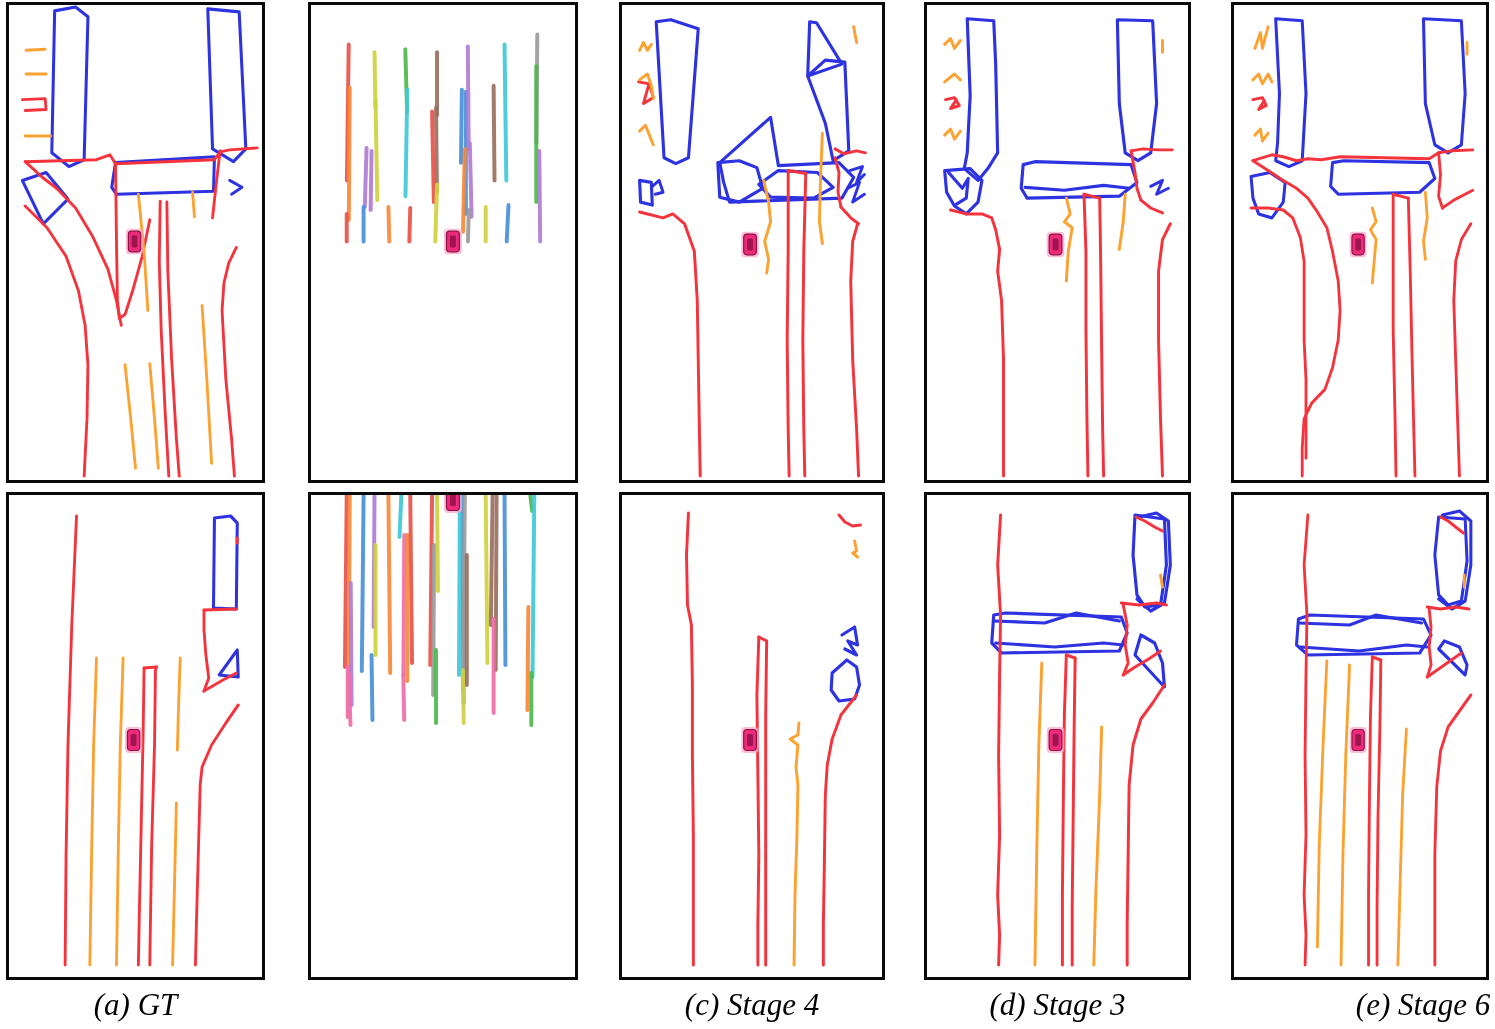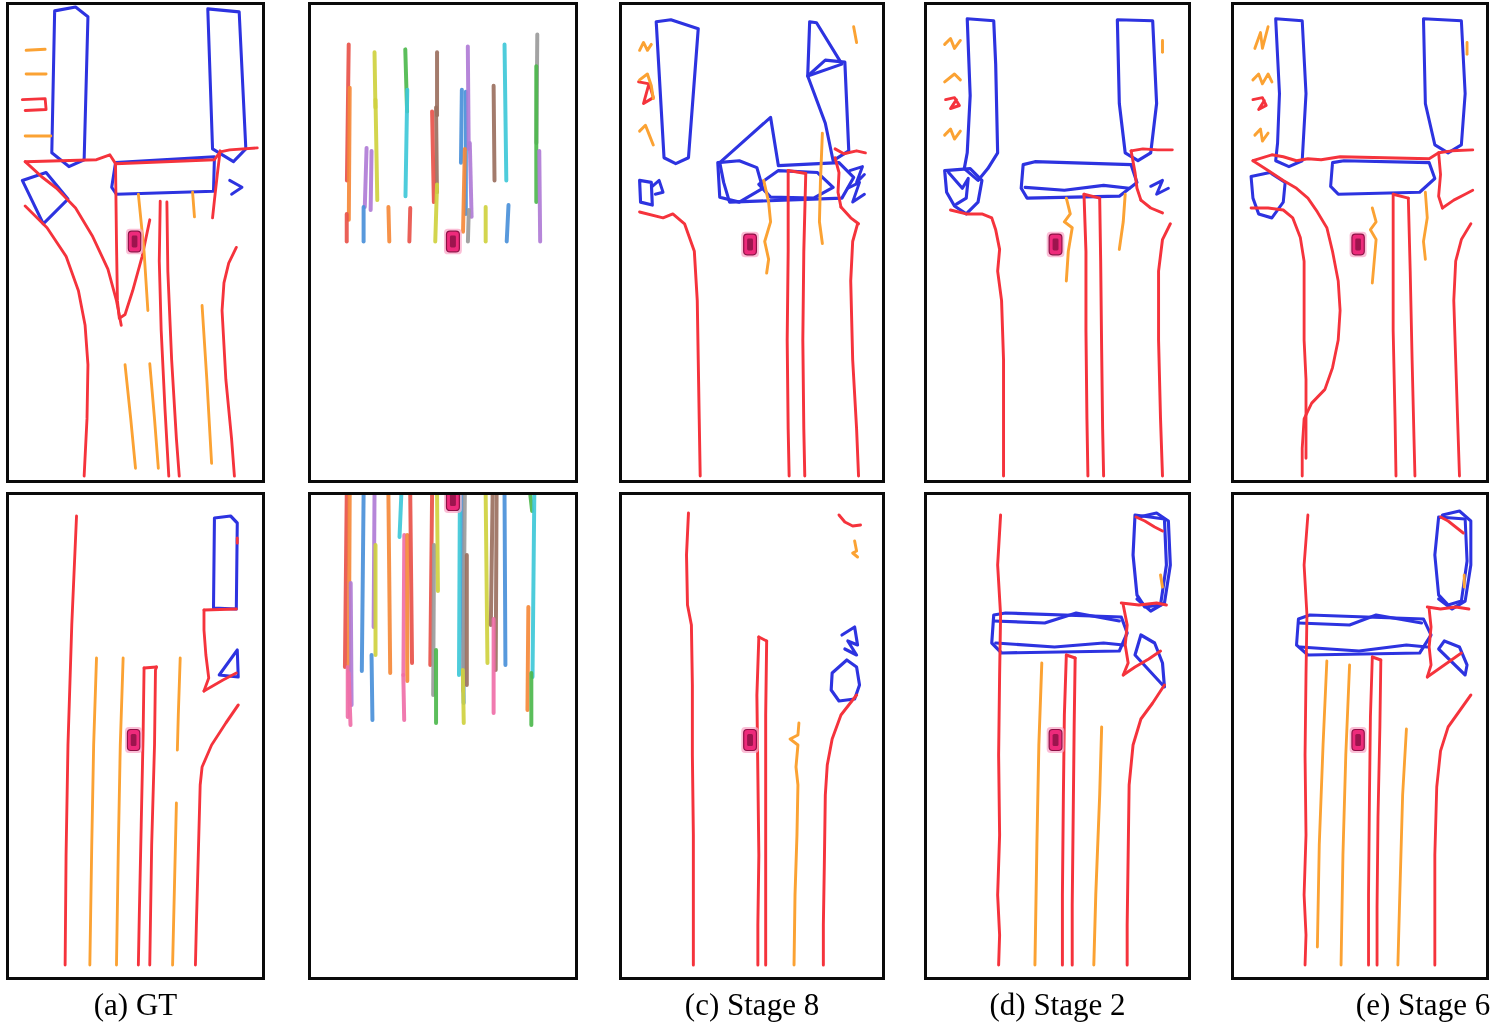--- a/index.html
+++ b/index.html
@@ -48,20 +48,21 @@
   .caption {
     position: absolute;
     top: 0;
     height: 47px;
     line-height: 46px;
     text-align: center;
     font-size: 31px;
     color: #000000;
     font-family: "Liberation Serif", "DejaVu Serif", serif;
     white-space: nowrap;
+    font-style: italic;
   }
   .vec-line {
     fill: none;
     stroke-linecap: round;
     stroke-linejoin: round;
   }
   .ego {
     pointer-events: none;
   }
 </style>
@@ -369,17 +370,17 @@
           <g class="ego">
             <rect x="122" y="232" width="18" height="26" rx="4" fill="#f9a8c8" opacity="0.75"></rect>
             <rect x="124.5" y="234.5" width="13" height="21" rx="3.5" fill="#ee2a7b" stroke="#8e1146" stroke-width="1.2"></rect>
             <rect x="128" y="239" width="6" height="12" rx="1.5" fill="#8e1146" opacity="0.85"></rect>
           </g>
         </svg>
       </div>
     </div>
   <div class="caption-row">
       <div class="caption" style="left: 6px; width: 259px;">(a) GT</div>
-      <div class="caption" style="left: 619px; width: 266px;">(c) Stage 8</div>
-      <div class="caption" style="left: 924px; width: 267px;">(d) Stage 2</div>
+      <div class="caption" style="left: 619px; width: 266px;">(c) Stage 4</div>
+      <div class="caption" style="left: 924px; width: 267px;">(d) Stage 3</div>
       <div class="caption" style="left: 1294px; width: 258px; text-align: center;">(e) Stage 6</div>
     </div>
 </div>
 
 </body></html>

